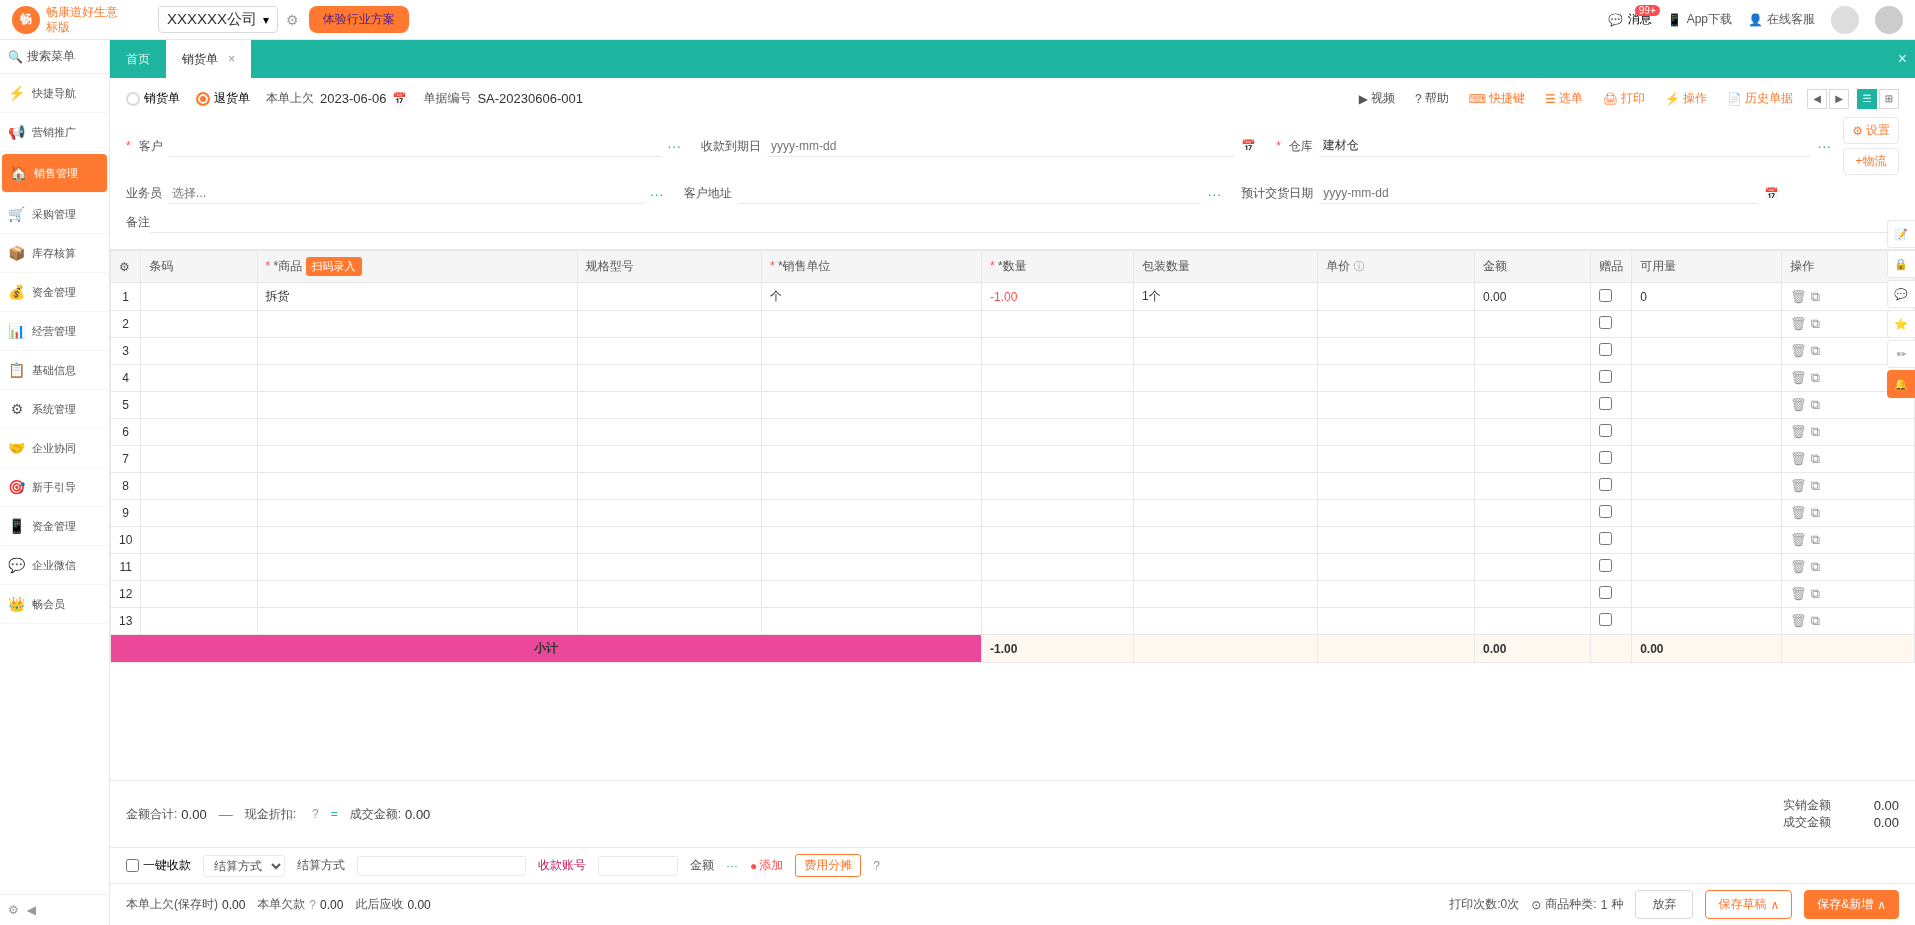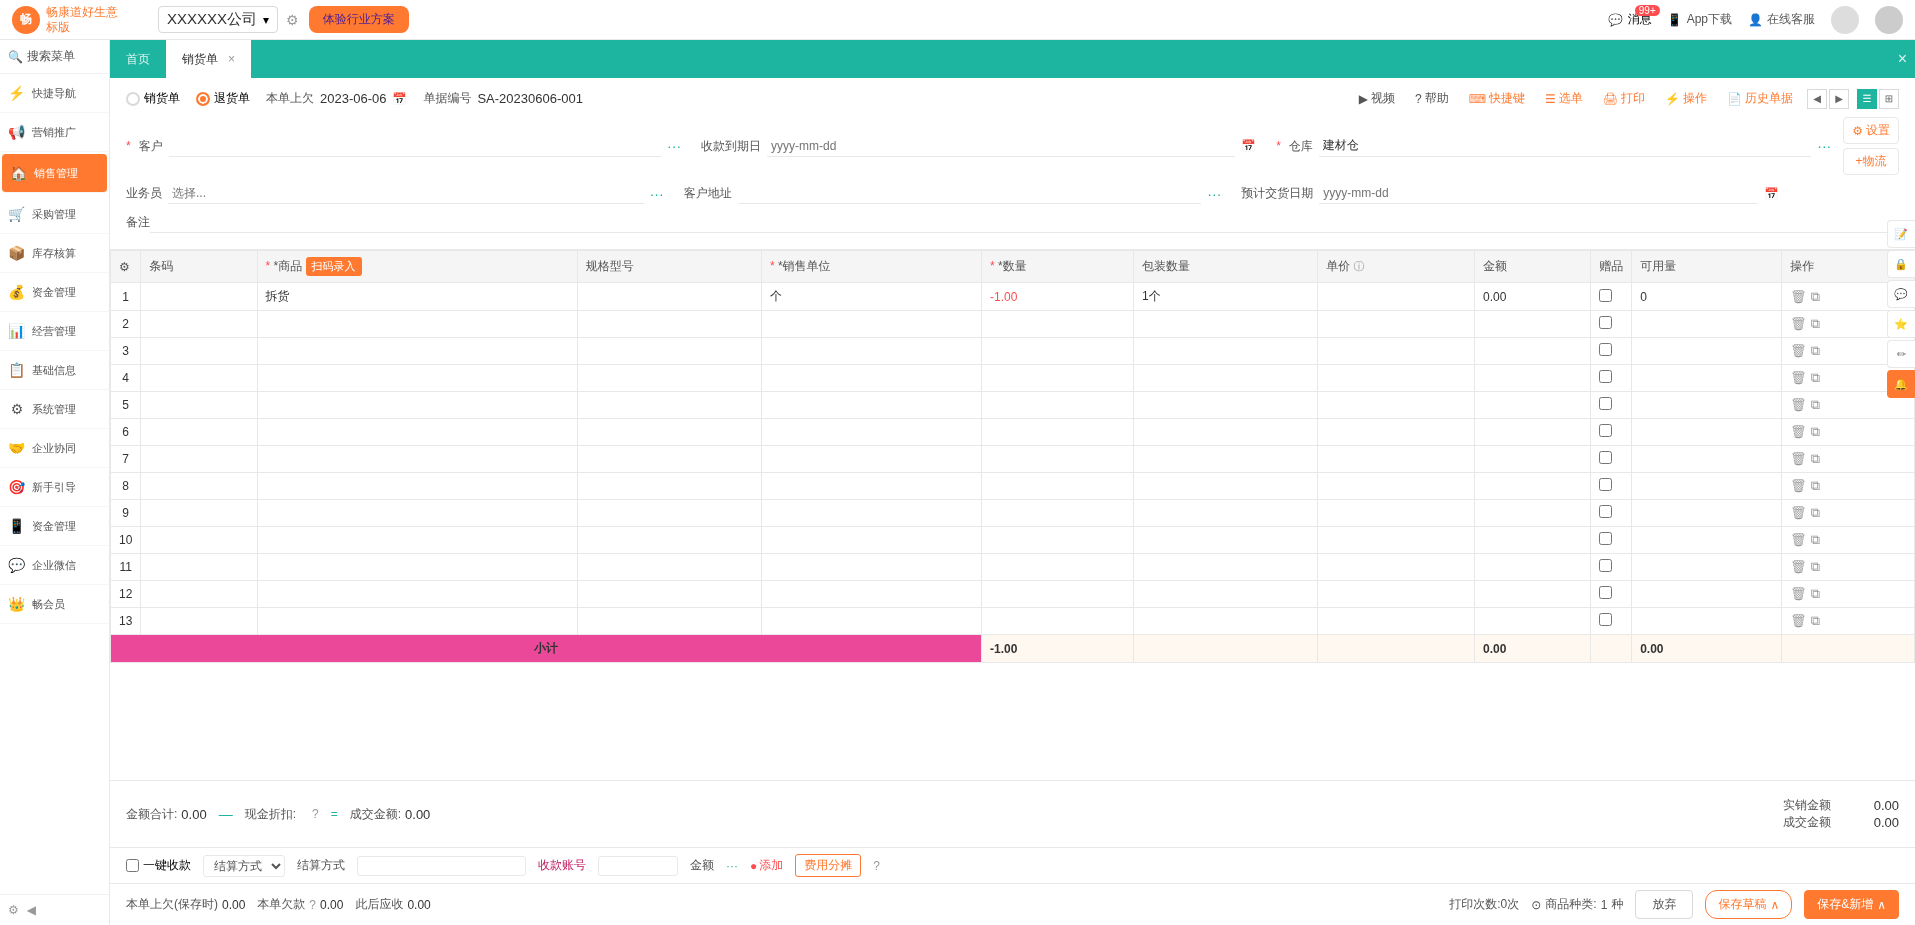--- a/index.html
+++ b/index.html
@@ -101,21 +101,21 @@
     .summary-item { display: flex; justify-content: flex-end; gap: 8px; align-items: center; }
     .summary-label { color: #555; }
     .summary-value { color: #333; font-size: 13px; min-width: 60px; text-align: right; }
 
     
     .footer-bar { background: #fff; padding: 6px 16px; border-top: 1px solid #e8e8e8; display: flex; align-items: center; gap: 12px; }
     .footer-stat { display: flex; align-items: center; gap: 4px; color: #555; }
     .footer-value { color: #333; }
     .footer-right { margin-left: auto; display: flex; align-items: center; gap: 12px; }
     .discard-btn { border: 1px solid #d9d9d9; background: #fff; border-radius: 4px; padding: 5px 16px; cursor: pointer; color: #555; }
-    .save-draft-btn { border: 1px solid #ff7a30; background: #fff; border-radius: 12px; padding: 5px 12px; cursor: pointer; color: #ff7a30; display: flex; align-items: center; gap: 4px; }
+    .save-draft-btn { border: 1px solid #ff7a30; background: #fff; border-radius: 4px; padding: 5px 12px; cursor: pointer; color: #ff7a30; display: flex; align-items: center; gap: 4px; }
     .save-new-btn { background: #ff7a30; border: 1px solid #ff7a30; color: #fff; border-radius: 4px; padding: 5px 12px; cursor: pointer; display: flex; align-items: center; gap: 4px; }
     .product-kind { display: flex; align-items: center; gap: 4px; color: #555; }
     .print-count { color: #555; }
     .float-btn { width: 28px; background: #fff; border: 1px solid #e8e8e8; border-right: none; padding: 6px 4px; cursor: pointer; color: #666; text-align: center; font-size: 11px; writing-mode: vertical-rl; border-radius: 4px 0 0 4px; }
     .float-btn.orange { background: #ff7a30; color: #fff; border-color: #ff7a30; }
   </style>
 </head>
 <body>
 
 <div class="top-bar">

